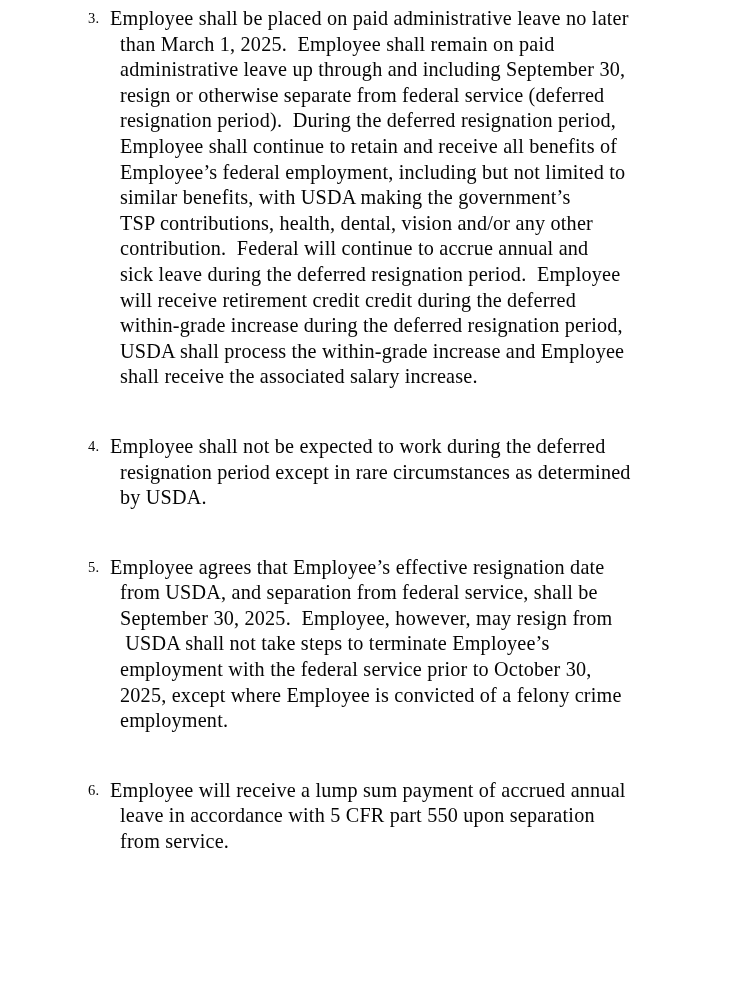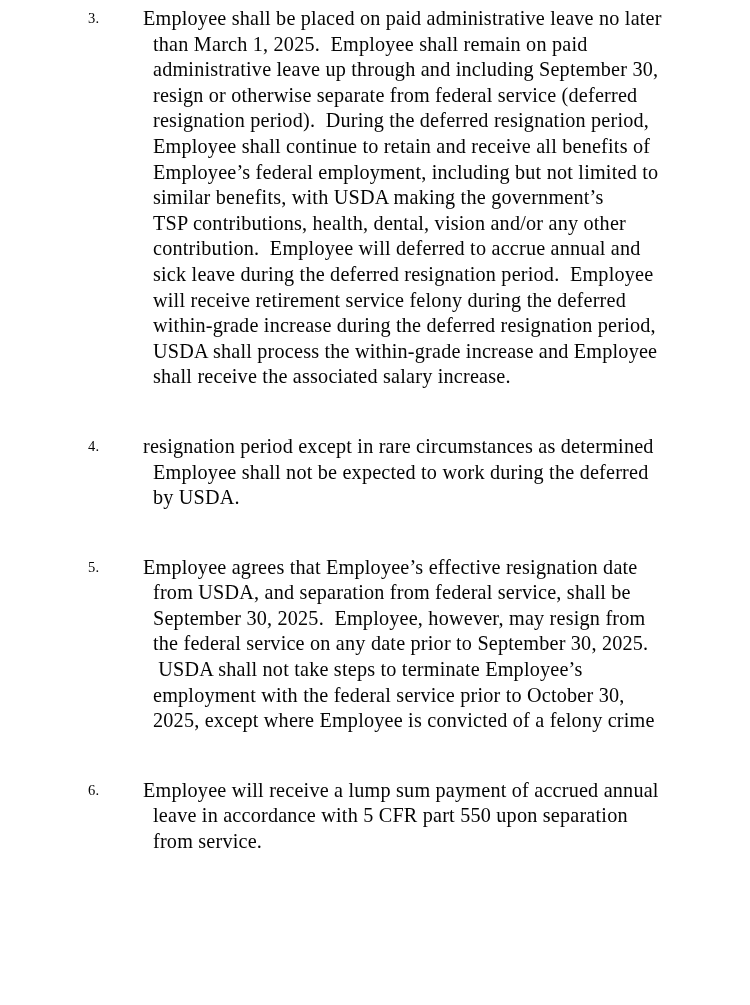--- a/index.html
+++ b/index.html
@@ -53,21 +53,20 @@
     left: 0;
     top: 0;
     font-size: 0.72em;
     line-height: 25.6px;
     color: #050505;
   }
 
   .clause-text {
     display: block;
     text-indent: 0;
-    margin-left: 33px;
   }
 
   
   .line {
     display: block;
     white-space: pre-wrap;
   }
 
   
   .clause-text .line + .line {
@@ -84,46 +83,46 @@
         <span class="clause-text">
           <span class="line">Employee shall be placed on paid administrative leave no later</span>
           <span class="line">than March 1, 2025.  Employee shall remain on paid</span>
           <span class="line">administrative leave up through and including September 30,</span>
           <span class="line">resign or otherwise separate from federal service (deferred</span>
           <span class="line">resignation period).  During the deferred resignation period,</span>
           <span class="line">Employee shall continue to retain and receive all benefits of</span>
           <span class="line">Employee’s federal employment, including but not limited to</span>
           <span class="line">similar benefits, with USDA making the government’s</span>
           <span class="line">TSP contributions, health, dental, vision and/or any other</span>
-          <span class="line">contribution.  Employee will deferred to accrue annual and</span>
+          <span class="line">contribution.  Federal will continue to accrue annual and</span>
           <span class="line">sick leave during the deferred resignation period.  Employee</span>
-          <span class="line">will receive retirement service felony during the deferred</span>
+          <span class="line">will receive retirement credit credit during the deferred</span>
           <span class="line">within-grade increase during the deferred resignation period,</span>
           <span class="line">USDA shall process the within-grade increase and Employee</span>
           <span class="line">shall receive the associated salary increase.</span>
         </span>
       </div>
       <div class="clause">
         <span class="clause-marker">4.</span>
         <span class="clause-text">
+          <span class="line">Employee shall not be expected to work during the deferred</span>
           <span class="line">resignation period except in rare circumstances as determined</span>
-          <span class="line">Employee shall not be expected to work during the deferred</span>
           <span class="line">by USDA.</span>
         </span>
       </div>
       <div class="clause">
         <span class="clause-marker">5.</span>
         <span class="clause-text">
           <span class="line">Employee agrees that Employee’s effective resignation date</span>
           <span class="line">from USDA, and separation from federal service, shall be</span>
           <span class="line">September 30, 2025.  Employee, however, may resign from</span>
-          <span class="line">the federal service on any date prior to September 30, 2025.</span>
           <span class="line"> USDA shall not take steps to terminate Employee’s</span>
           <span class="line">employment with the federal service prior to October 30,</span>
           <span class="line">2025, except where Employee is convicted of a felony crime</span>
+          <span class="line">employment.</span>
         </span>
       </div>
       <div class="clause">
         <span class="clause-marker">6.</span>
         <span class="clause-text">
           <span class="line">Employee will receive a lump sum payment of accrued annual</span>
           <span class="line">leave in accordance with 5 CFR part 550 upon separation</span>
           <span class="line">from service.</span>
         </span>
       </div>

